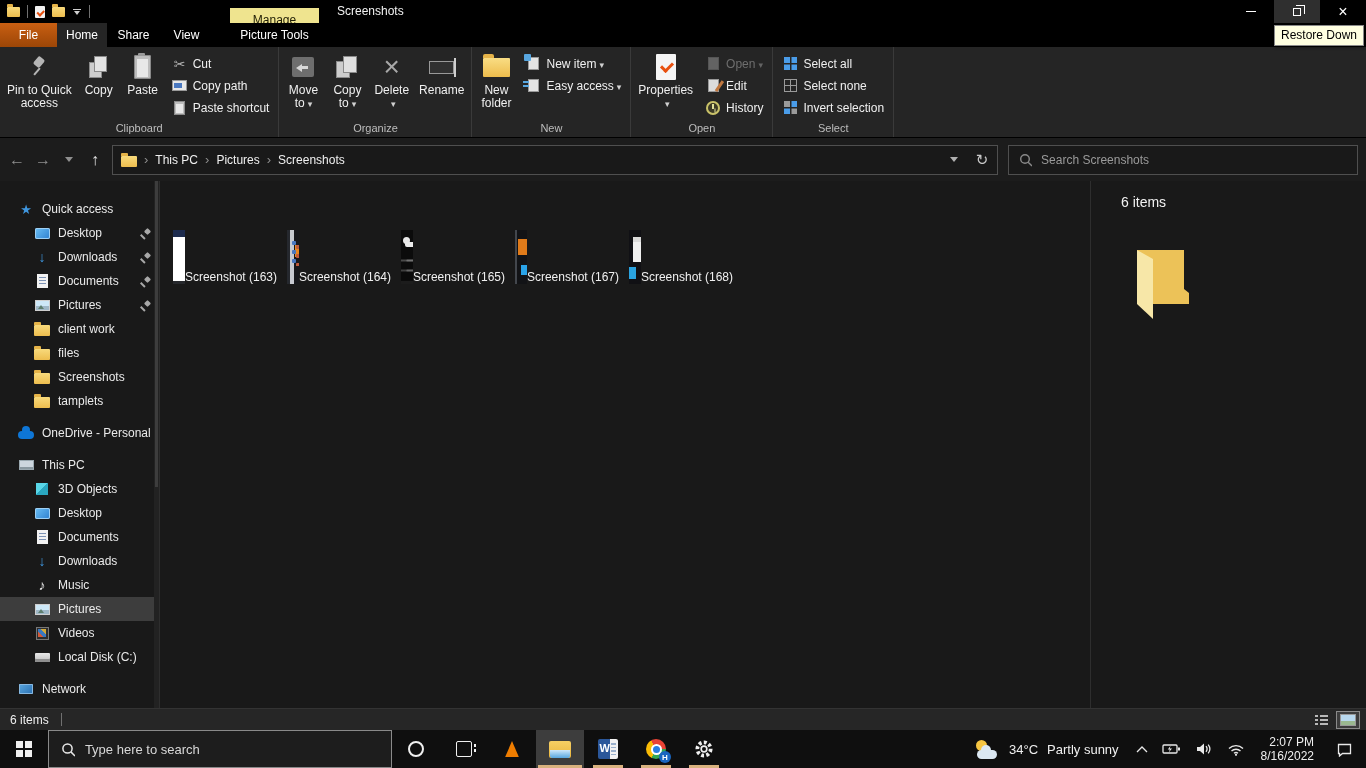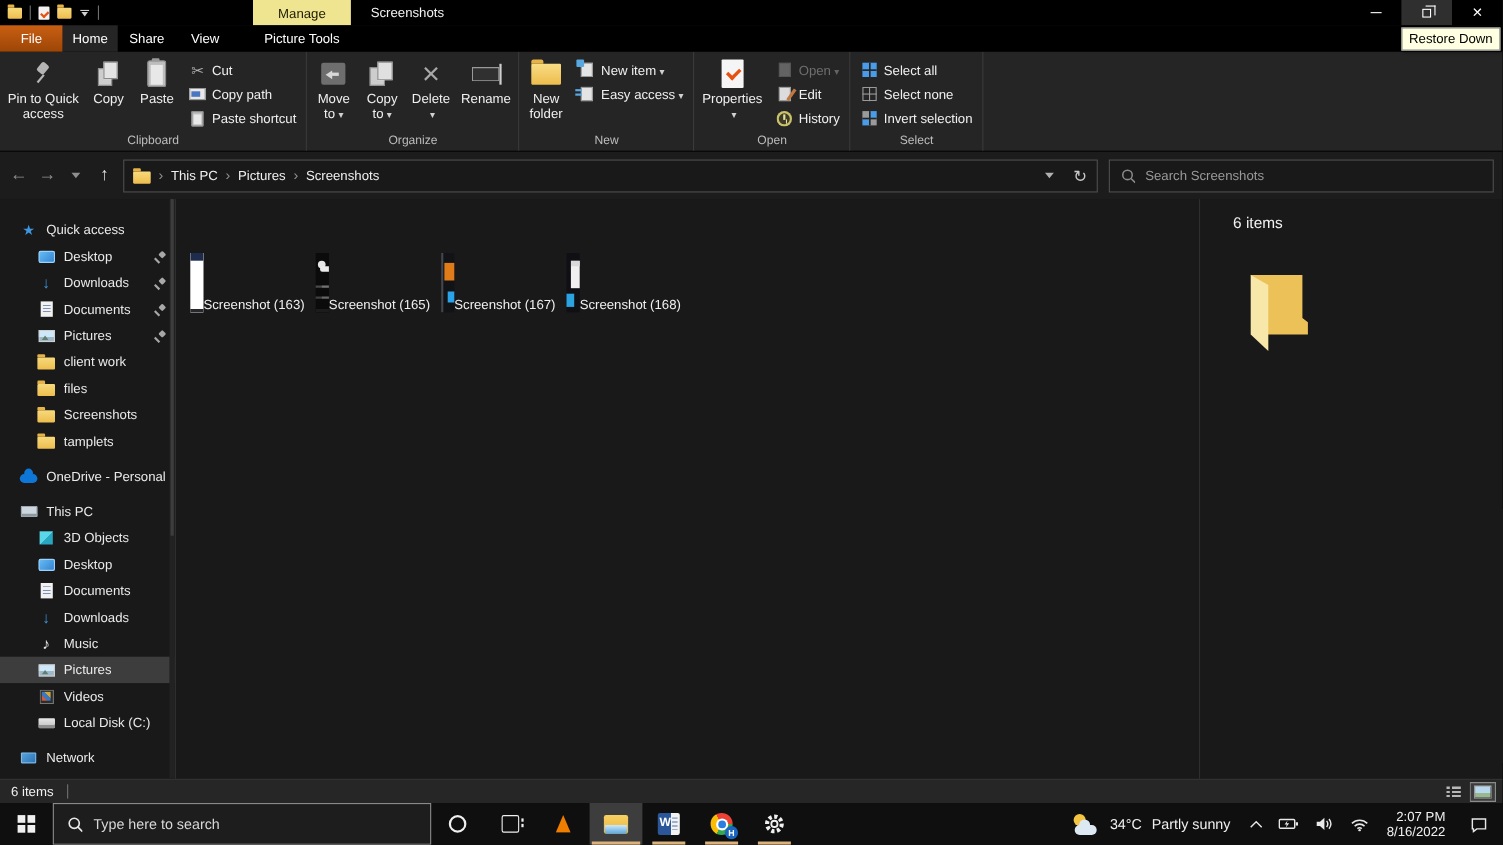--- a/index.html
+++ b/index.html
@@ -11,21 +11,21 @@
 .titlebar{height:23px;background:#000;position:relative;display:flex;align-items:center;flex:none}
 .qat{display:flex;align-items:center;gap:7px;padding-left:7px}
 .qat-sep{width:1px;height:13px;background:#707070}
 .fold-xs{width:13px;height:10px;background:linear-gradient(#f8da7c,#edbd4e);border-radius:1px;position:relative}
 .fold-xs::before{content:"";position:absolute;top:-3px;left:0;width:6px;height:3px;background:#e5b348;border-radius:1px 1px 0 0}
 .props-xs{width:10px;height:12px;background:#f2f2f2;position:relative;border-radius:1px}
 .props-xs::after{content:"";position:absolute;left:2px;top:4px;width:5px;height:2.5px;border-left:2px solid #e8500f;border-bottom:2px solid #e8500f;transform:rotate(-45deg)}
 .qat-caret{width:10px;display:flex;flex-direction:column;align-items:center;gap:1px}
 .qat-caret::before{content:"";width:8px;height:1px;background:#cfcfcf}
 .qat-caret::after{content:"";border-left:3.5px solid transparent;border-right:3.5px solid transparent;border-top:4px solid #cfcfcf}
-.tab-manage{position:absolute;left:230px;top:0;width:89px;height:23px;display:flex;align-items:center;justify-content:center;color:#1e1c04;font-size:12px}
+.tab-manage{position:absolute;left:230px;top:8px;width:89px;height:23px;display:flex;align-items:center;justify-content:center;color:#1e1c04;font-size:12px}
 .win-title{position:absolute;left:337px;top:4px;color:#f2f2f2}
 .win-controls{position:absolute;right:0;top:0;height:23px;display:flex}
 .wc{width:46px;height:23px;display:flex;align-items:center;justify-content:center}
 .wc-min::before{content:"";width:10px;height:1px;background:#fff}
 .wc-restore{background:#2f2f2f}
 .restore-g{width:8px;height:8px;border:1px solid #fff;position:relative}
 .restore-g::before{content:"";position:absolute;left:2px;top:-4px;width:8px;height:8px;border:1px solid #fff;border-left:none;border-bottom:none}
 .wc-close{font-size:14px;color:#fff}
 .wc-close::before{content:"×";font-size:16px;line-height:16px}
 .tooltip{position:absolute;top:25px;right:2px;z-index:60;background:#ffffe1;color:#000;border:1px solid #8a8a8a;padding:2px 6px 3px;font-size:12px;box-shadow:1px 1px 3px rgba(0,0,0,.6)}
@@ -542,20 +542,24 @@
       </div>
       <div class="sscroll"></div>
     </div>
 
     <div class="content">
       <div class="tile">
         <div class="thumb t163"></div>
         <div class="tlabel">Screenshot (163)</div>
       </div>
       <div class="tile">
+        <div class="thumb t164"></div>
+        <div class="tlabel">Screenshot (164)</div>
+      </div>
+      <div class="tile">
         <div class="thumb t165"></div>
         <div class="tlabel">Screenshot (165)</div>
       </div>
       <div class="tile">
         <div class="thumb t167"></div>
         <div class="tlabel">Screenshot (167)</div>
       </div>
       <div class="tile">
         <div class="thumb t168"></div>
         <div class="tlabel">Screenshot (168)</div>

